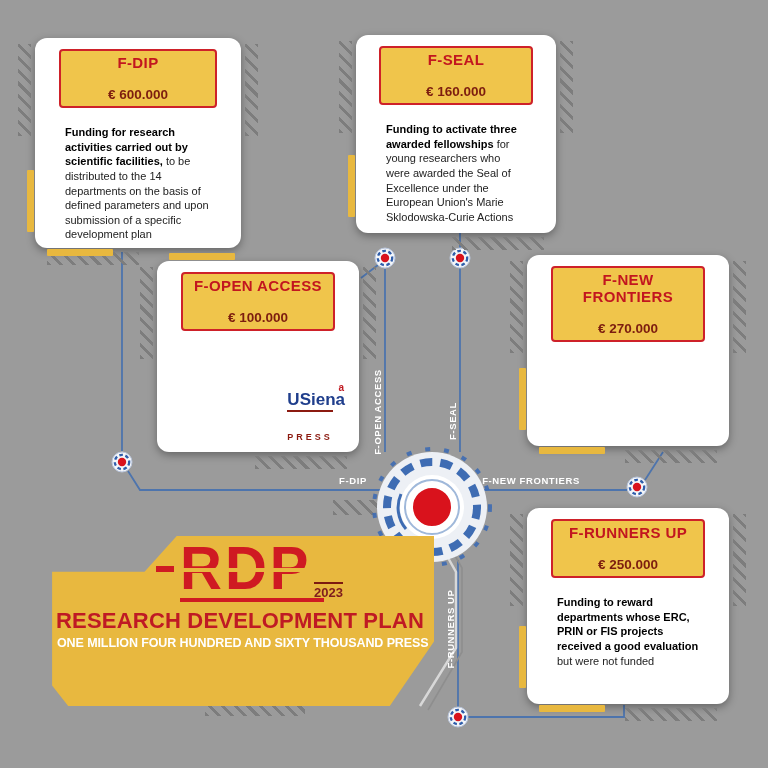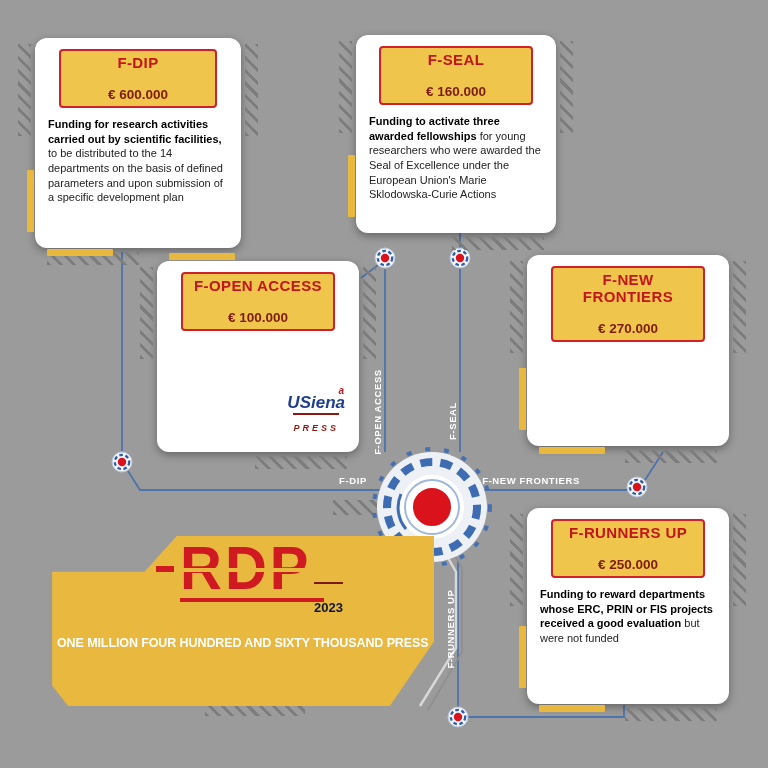--- a/index.html
+++ b/index.html
@@ -8,21 +8,21 @@
   
   .bg-svg{position:absolute;inset:0;z-index:1;}
 
   
   .card{position:absolute;background:#fff;border-radius:12px;box-shadow:0 3px 8px rgba(0,0,0,.35);
         padding:11px 13px;box-sizing:border-box;z-index:3;}
   .card-header{border:2px solid #ce2129;background:#f0c54b;border-radius:4px;text-align:center;
         padding:3px 4px 4px;margin:0 auto 9px;width:88%;box-sizing:border-box;}
   .card-title{color:#c2161f;font-weight:800;font-size:15px;letter-spacing:.4px;}
   .card-amount{color:#7c1d0f;font-weight:800;font-size:13.5px;margin-top:16px;}
-  .card-body{font-size:11px;line-height:1.33;color:#222;margin:0;}
+  .card-body{font-size:11px;line-height:1.33;color:#222;margin:17px;}
   .card-body b{color:#000;}
 
   #card-fdip{left:35px;top:38px;width:206px;height:210px;}
   #card-fseal{left:356px;top:35px;width:200px;height:198px;}
   #card-foa{left:157px;top:261px;width:202px;height:191px;}
   #card-fnf{left:527px;top:255px;width:202px;height:191px;}
   #card-fru{left:527px;top:508px;width:202px;height:196px;}
 
   
   .hatch{position:absolute;background:repeating-linear-gradient(45deg,#7d7d7d 0 3px,rgba(0,0,0,0) 3px 9px);}
@@ -34,37 +34,37 @@
   .g-left{left:-8px;bottom:16px;width:7px;height:62px;}
   .g-bottom{left:12px;bottom:-8px;width:66px;height:7px;}
   .g-top{left:12px;top:-8px;width:66px;height:7px;}
 
   
   .conn-label{position:absolute;color:#fff;font-weight:700;font-size:9.5px;letter-spacing:.6px;
         z-index:4;white-space:nowrap;transform:translate(-50%,-50%);}
   .conn-label.vert{transform:translate(-50%,-50%) rotate(-90deg);}
 
   
-  .usiena-logo{position:absolute;right:14px;bottom:17px;text-align:center;font-style:italic;}
+  .usiena-logo{position:absolute;right:14px;bottom:8px;text-align:left;}
   .usiena-name{color:#1f3e8c;font-weight:800;font-size:17px;position:relative;line-height:1;}
   .usiena-accent{position:absolute;top:-8px;right:1px;color:#c01a22;font-size:10px;font-weight:700;}
   .usiena-press{color:#8c1a10;font-weight:700;font-size:9px;letter-spacing:3px;border-top:2px solid #8c1a10;
-        padding-top:8px;margin-top:2px;display:inline-block;}
+        padding-top:20px;margin-top:2px;display:inline-block;}
 
   
   .banner-wrap{position:absolute;left:32px;top:536px;width:402px;height:170px;z-index:2;}
   .banner-shape{position:absolute;inset:0;background:#e8b83f;
         clip-path:polygon(5% 21%,28% 21%,36% 0,100% 0,100% 62%,89% 100%,9% 100%,5% 88%);}
   .rdp-acronym{position:absolute;left:148px;top:2px;font-size:58px;font-weight:900;color:#cf1a22;
         letter-spacing:3px;line-height:1;transform:scaleY(1.05);transform-origin:top left;}
   .rdp-slash{position:absolute;left:146px;top:32px;width:146px;height:4px;background:#e8b83f;}
   .rdp-dash{position:absolute;left:124px;top:30px;width:18px;height:6px;background:#cf1a22;}
   .rdp-underline{position:absolute;left:148px;top:62px;width:144px;height:4px;background:#cf1a22;}
-  .rdp-year{position:absolute;left:282px;top:46px;font-size:13px;font-weight:800;color:#0f172a;
-        border-top:2.5px solid #7c1a10;padding-top:16px;}
+  .rdp-year{position:absolute;left:282px;top:46px;font-size:13px;font-weight:800;color:#7f1d1d;
+        border-top:2.5px solid #7c1a10;padding-top:1px;}
   .banner-title{position:absolute;left:24px;top:72px;font-size:22px;font-weight:800;color:#bf1a24;
         white-space:nowrap;letter-spacing:.2px;}
   .banner-subtitle{position:absolute;left:25px;top:100px;font-size:12.5px;font-weight:800;color:#fff;
         white-space:nowrap;letter-spacing:-.1px;}
 </style>
 </head>
 <body>
 
 <div class="stage">
 
@@ -199,16 +199,17 @@
   <div class="hatch" style="left:333px;top:500px;width:94px;height:15px;"></div>
   <div class="hatch" style="left:205px;top:702px;width:100px;height:14px;"></div>
 
   <div class="banner-wrap">
     <div class="banner-shape"></div>
     <div class="rdp-acronym">RDP</div>
     <div class="rdp-slash"></div>
     <div class="rdp-dash"></div>
     <div class="rdp-underline"></div>
     <div class="rdp-year">2023</div>
+    <div class="banner-title">RESEARCH DEVELOPMENT PLAN</div>
     <div class="banner-subtitle">ONE MILLION FOUR HUNDRED AND SIXTY THOUSAND PRESS</div>
   </div>
 
 </div>
 
 </body></html>

